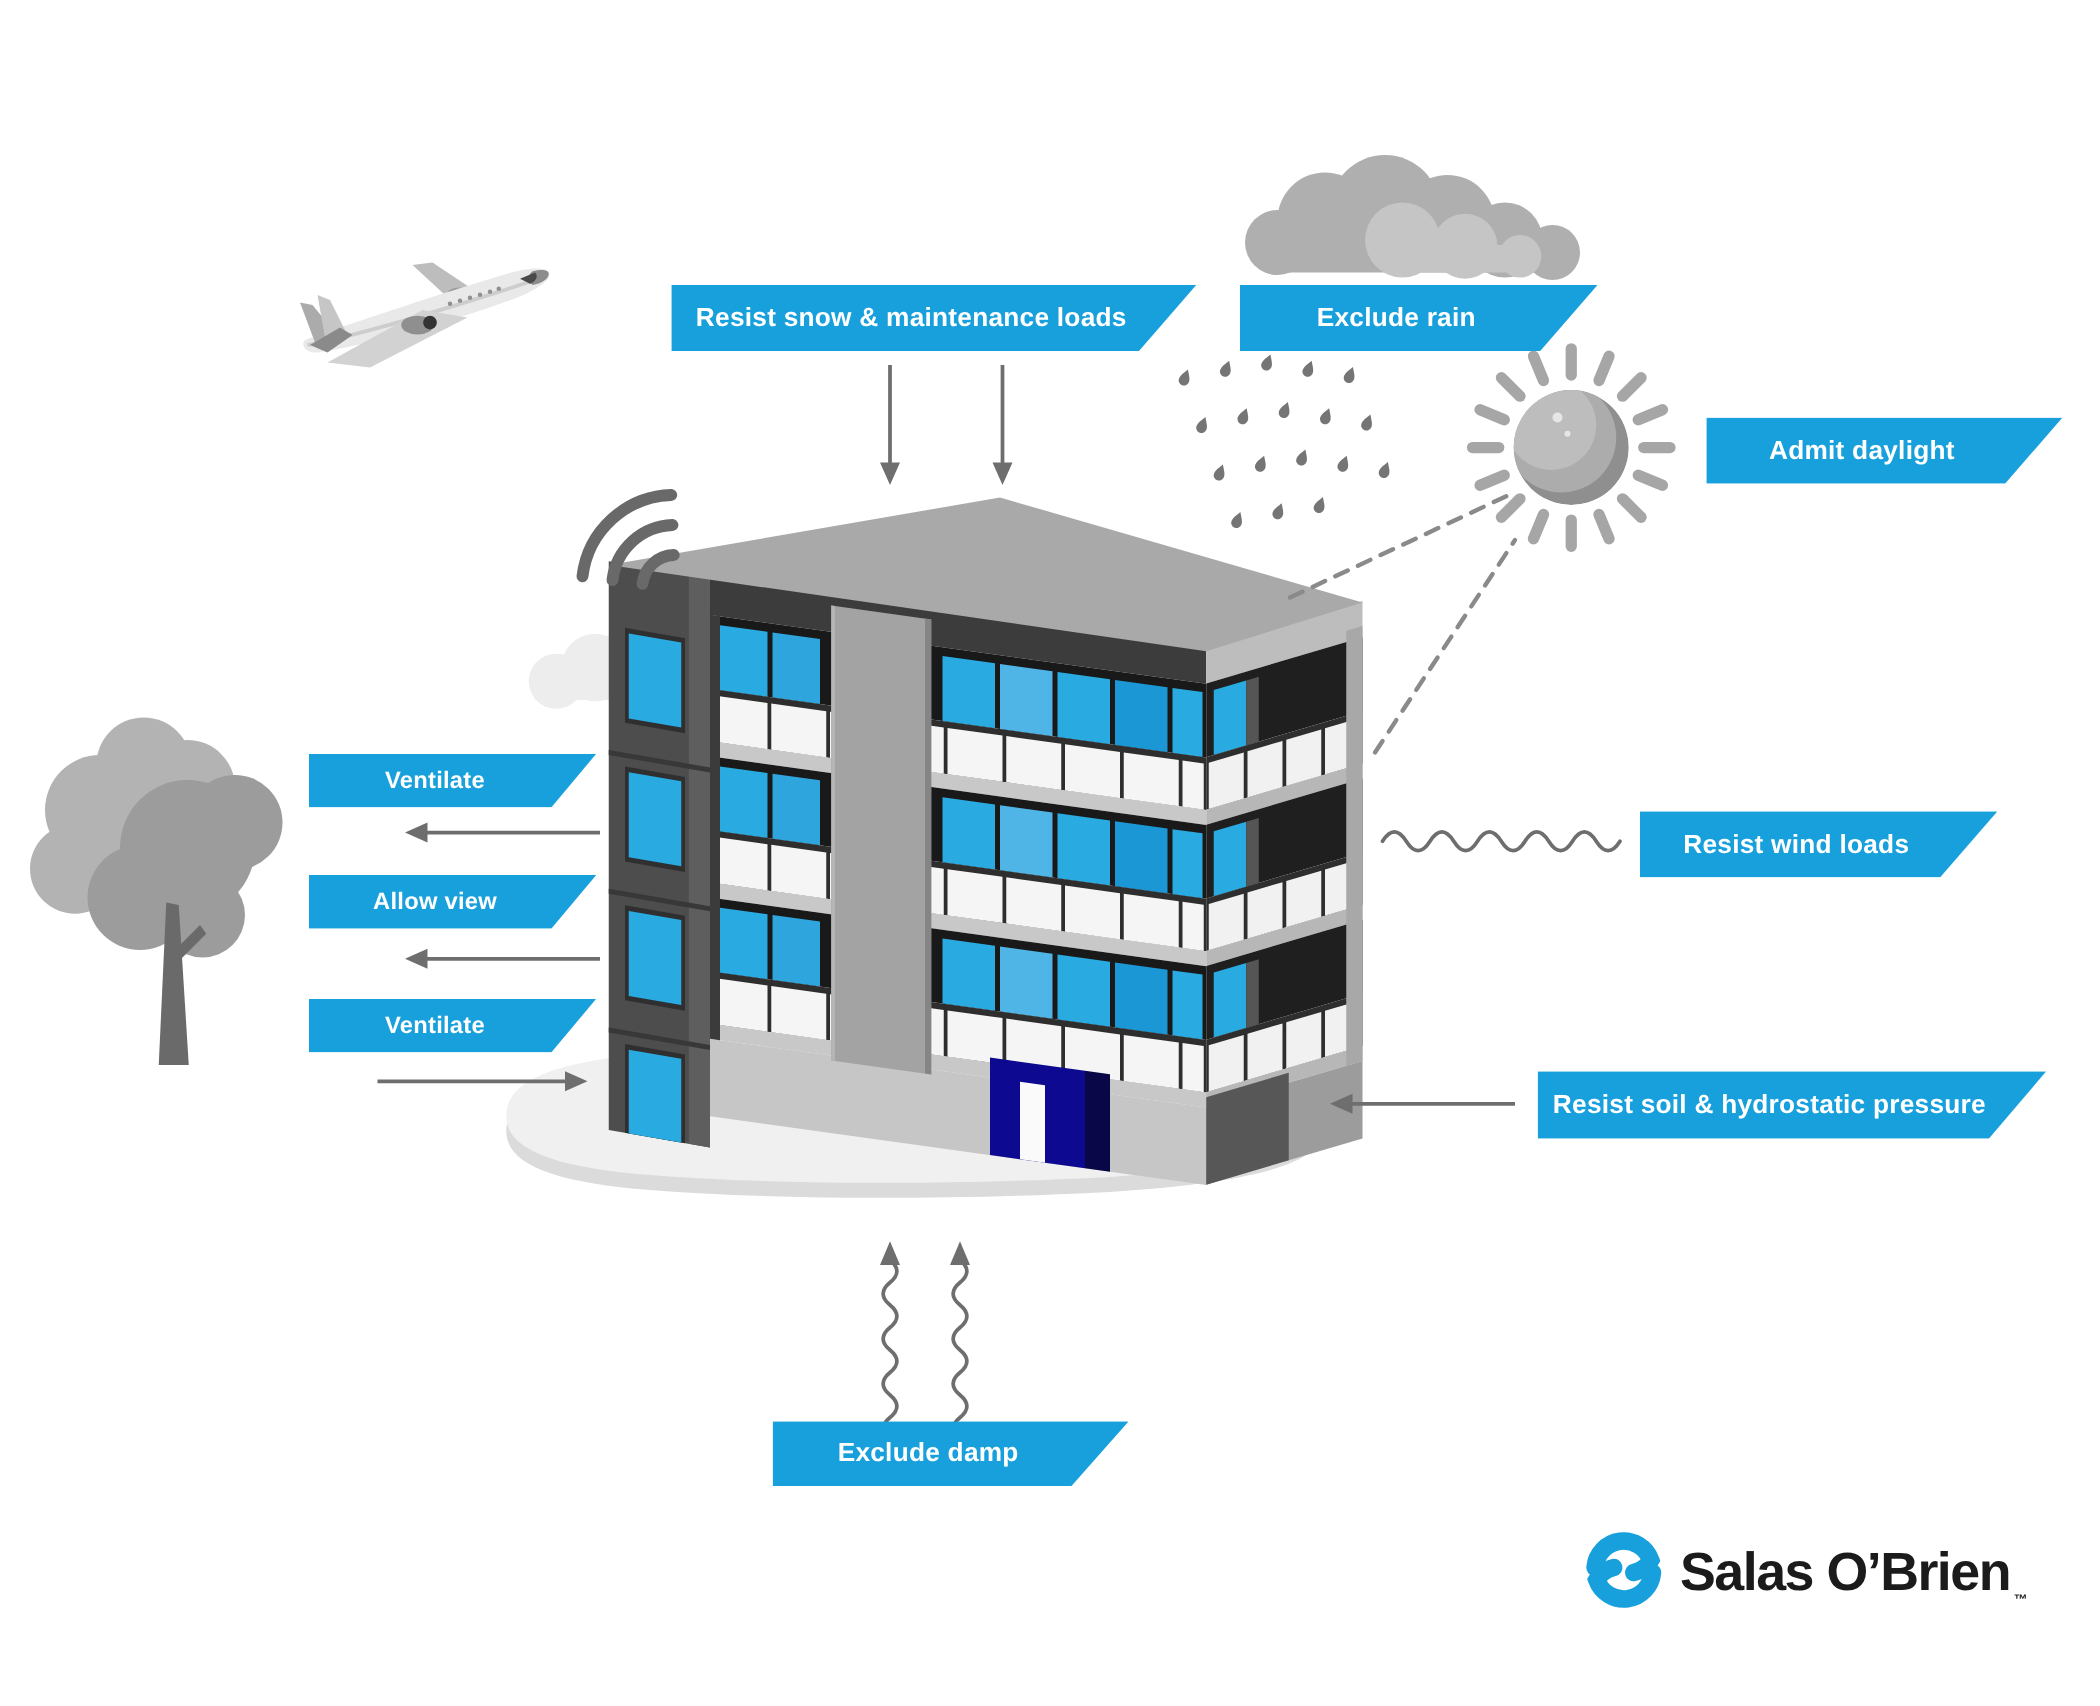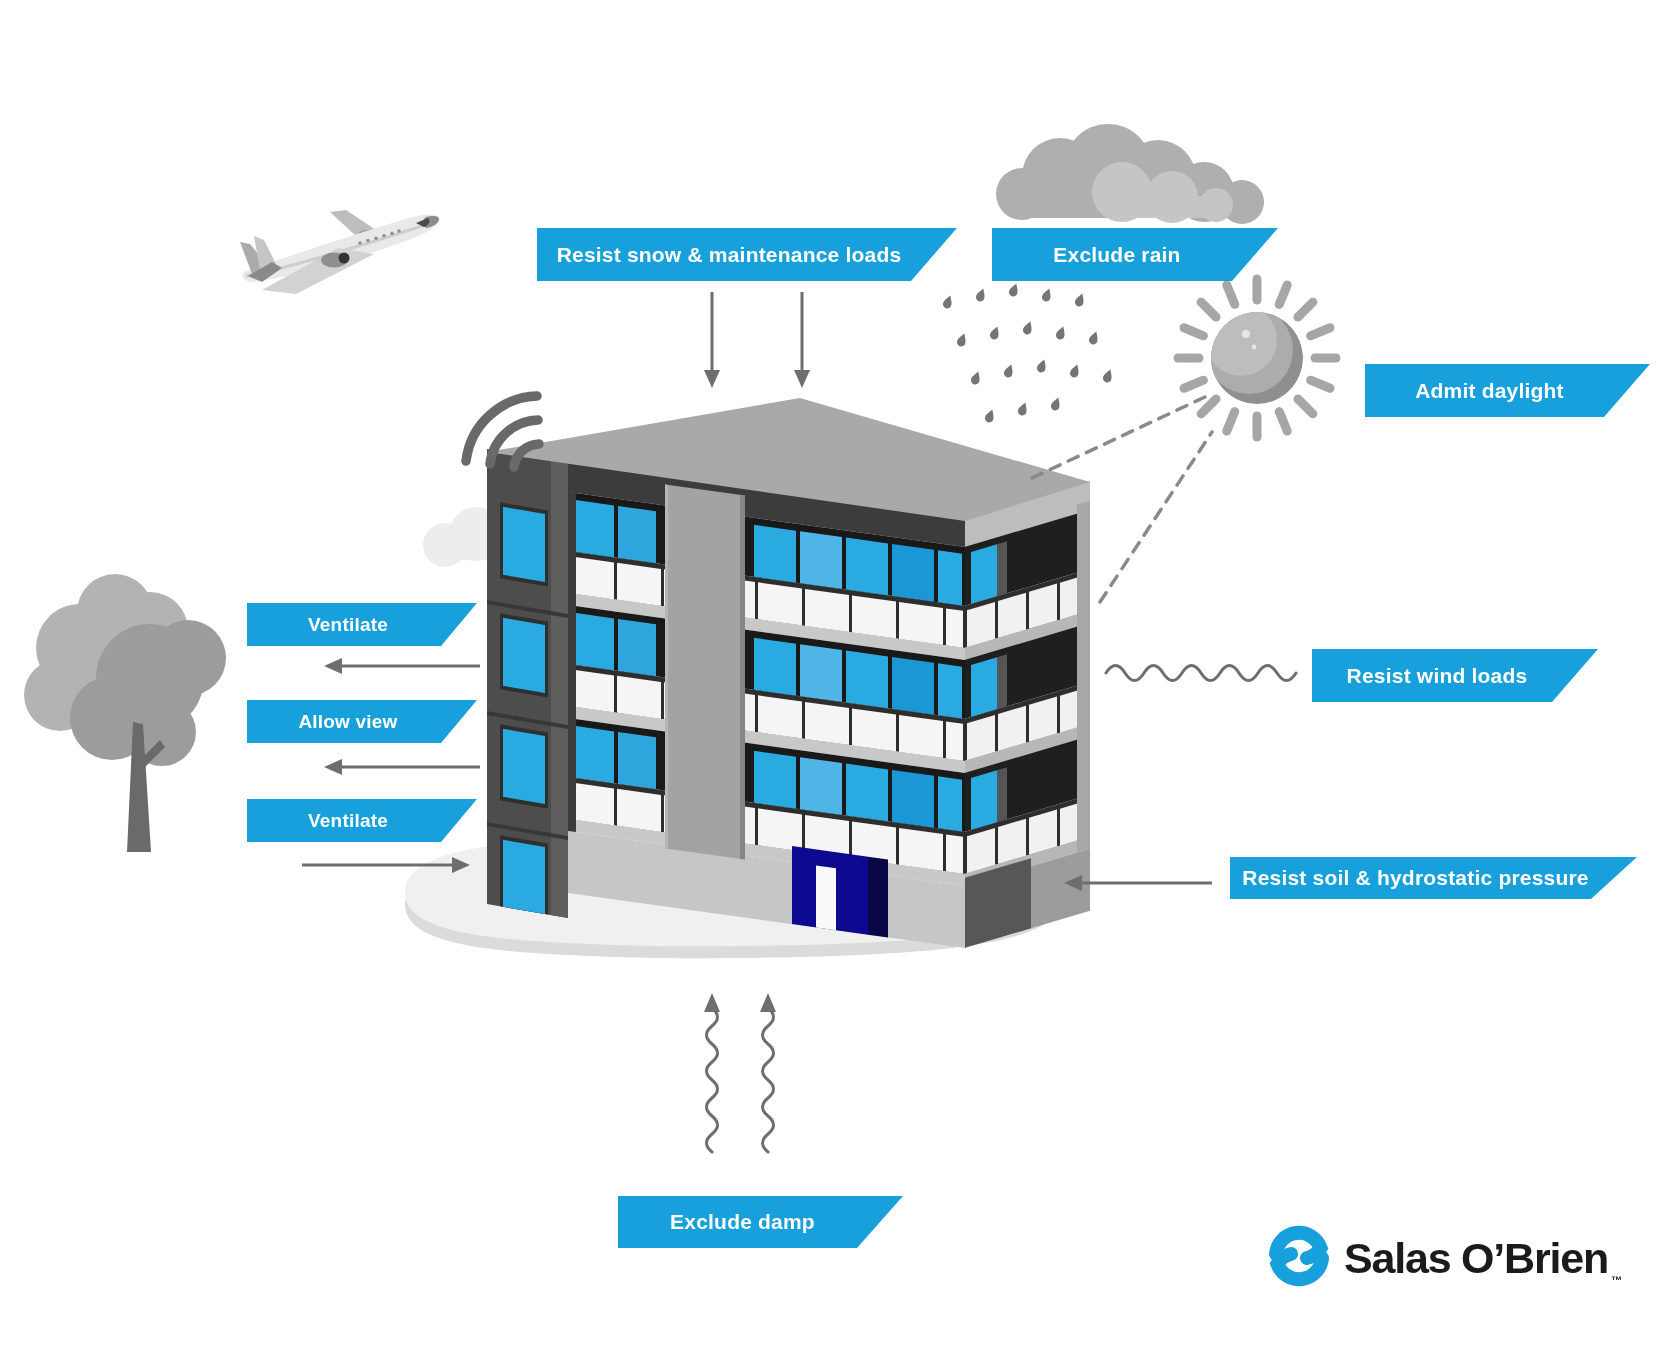--- a/index.html
+++ b/index.html
@@ -21,27 +21,27 @@
     white-space:nowrap;
   }
   .banner.small{
     font-size:19px;
     padding-right:28px;
     clip-path:polygon(0 0,100% 0,calc(100% - 36px) 100%,0 100%);
   }
   .b-snow     {left:537px; top:228px; width:420px; height:53px;}
   .b-rain     {left:992px; top:228px; width:286px; height:53px;}
   .b-noise    {left:215px; top:337px; width:277px; height:53px;}
-  .b-daylight {left:1365px;top:364px; width:285px; height:53px;}
+  .b-daylight {left:1365px;top:334px; width:285px; height:53px;}
   .b-insulate {left:247px; top:603px; width:230px; height:43px;}
   .b-allowview{left:247px; top:700px; width:230px; height:43px;}
   .b-ventilate{left:247px; top:799px; width:230px; height:43px;}
   .b-wind     {left:1312px;top:649px; width:286px; height:53px;}
-  .b-soil     {left:1230px;top:857px; width:407px; height:42px;}
-  .b-damp     {left:618px; top:1196px;width:285px; height:52px;}
+  .b-soil     {left:1230px;top:857px; width:407px; height:54px;}
+  .b-damp     {left:618px; top:1137px;width:285px; height:52px;}
 
   .logo{position:absolute;left:1266px;top:1222px;display:flex;align-items:center;}
   .logo-mark{width:70px;height:72px;display:block;}
   .logo-text{font-size:43px;font-weight:bold;color:#1B1B1B;letter-spacing:-1.2px;margin-left:8px;}
   .logo-tm{font-size:11px;font-weight:bold;color:#1B1B1B;align-self:flex-end;margin:0 0 8px 3px;}
 </style>
 </head>
 <body>
 
 <div class="stage">

